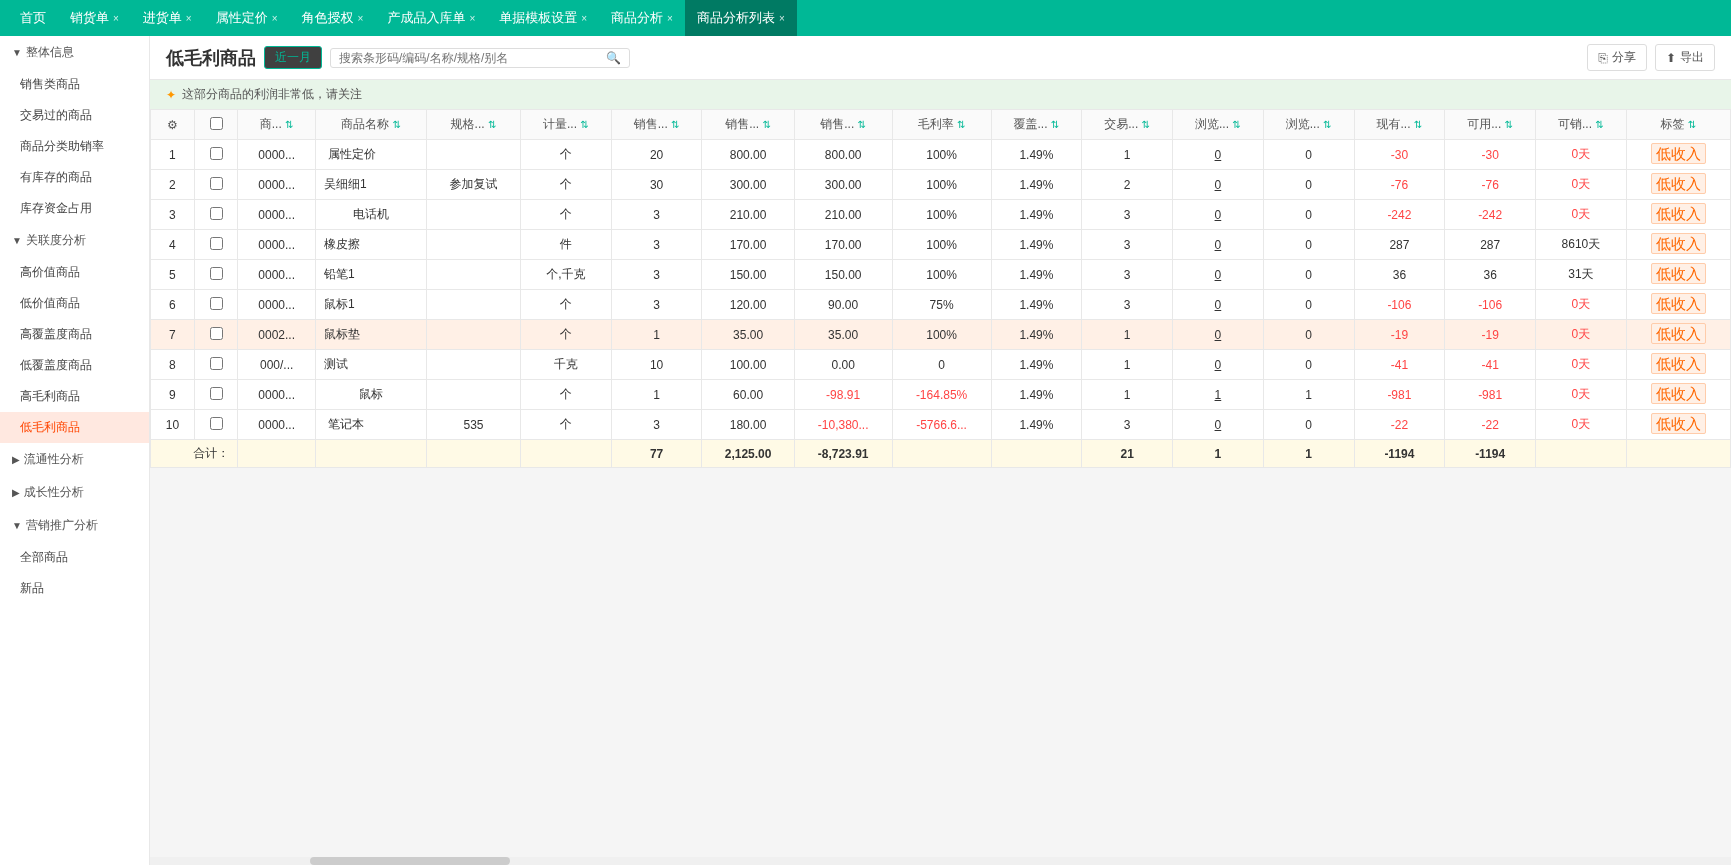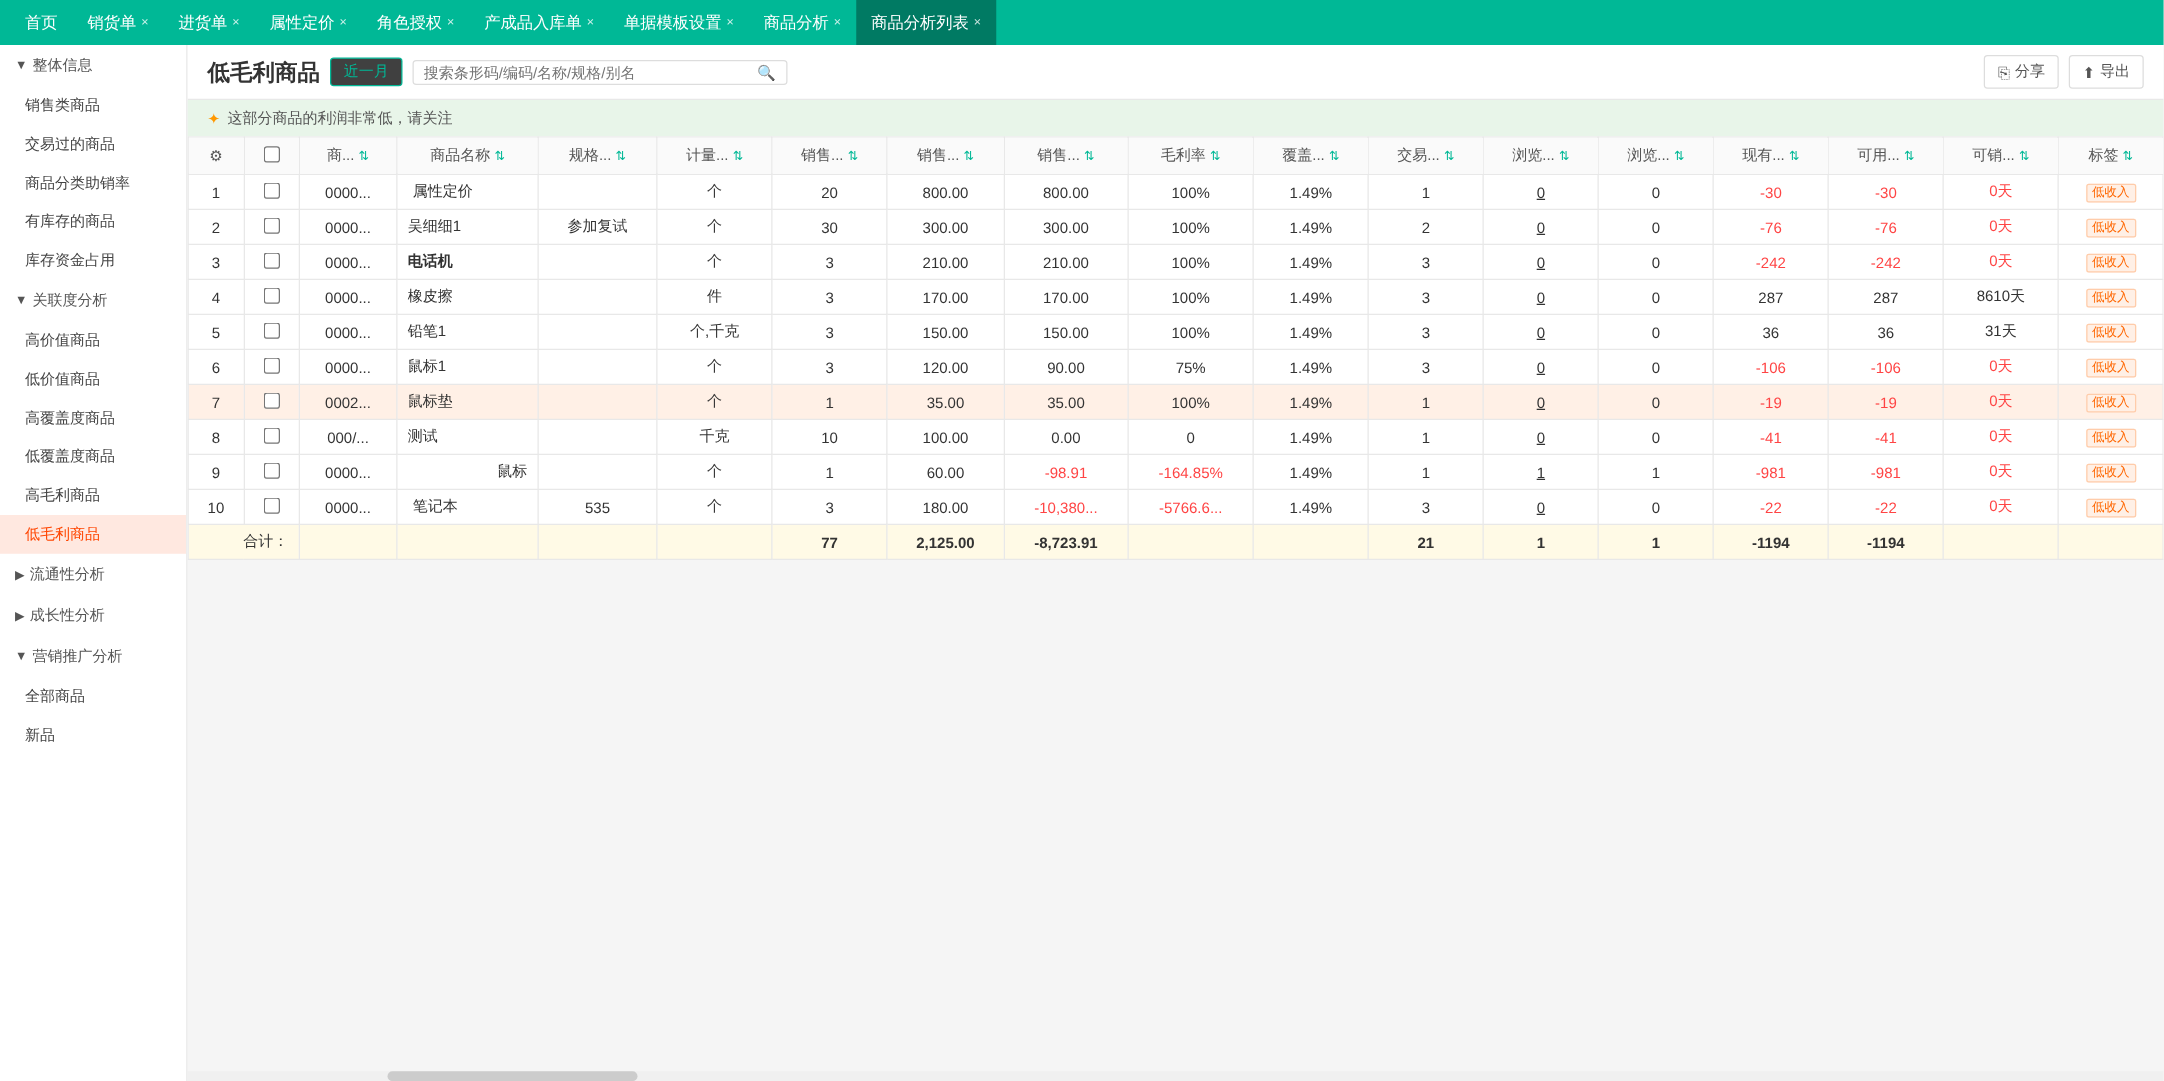--- a/index.html
+++ b/index.html
@@ -165,21 +165,21 @@
     }
     .data-table th .sort-icon { color: #00b896; font-size: 10px; }
     .data-table td {
       border: 1px solid #e8e8e8;
       padding: 5px 8px;
       white-space: nowrap;
       text-align: center;
       color: #333;
     }
     .data-table tr.highlighted td { background: #fff0e6; }
-    .tag-orange { background: #fff0e6; color: #ff6600; border: 1px solid #ffccaa; padding: 1px 4px; border-radius: 2px; font-size: 10px; }
+    .tag-orange { background: #fff0e6; color: #ff6600; border: 1px solid #ffccaa; padding: 1px 4px; border-radius: 2px; font-size: 15px; }
     .underline-link { text-decoration: underline; cursor: pointer; color: #333; }
     .total-row td {
       background: #fffae6;
       font-weight: bold;
       border: 1px solid #e8e8e8;
     }
 
     
     .page-footer {
       background: #fff;
@@ -396,21 +396,21 @@
       <td>0</td>
       <td style="color:#ff4444;">-76</td>
       <td style="color:#ff4444;">-76</td>
       <td style="color:#ff4444;">0天</td>
       <td><span class="tag-orange">低收入</span></td>
     </tr>
             <tr>
       <td>3</td>
       <td><input type="checkbox" style=""></td>
       <td>0000...</td>
-      <td style="text-align:left;font-weight:bold;">电话机</td>
+      <td style="text-align:center;">电话机</td>
       <td></td>
       <td>个</td>
       <td>3</td>
       <td>210.00</td>
       <td style="">210.00</td>
       <td style="">100%</td>
       <td>1.49%</td>
       <td>3</td>
       <td><span class="underline-link">0</span></td>
       <td>0</td>
@@ -516,21 +516,21 @@
       <td>0</td>
       <td style="color:#ff4444;">-41</td>
       <td style="color:#ff4444;">-41</td>
       <td style="color:#ff4444;">0天</td>
       <td><span class="tag-orange">低收入</span></td>
     </tr>
             <tr>
       <td>9</td>
       <td><input type="checkbox" style=""></td>
       <td>0000...</td>
-      <td style="text-align:right;">鼠标</td>
+      <td style="text-align:center;">鼠标</td>
       <td></td>
       <td>个</td>
       <td>1</td>
       <td>60.00</td>
       <td style="color:#ff4444;">-98.91</td>
       <td style="color:#ff4444;">-164.85%</td>
       <td>1.49%</td>
       <td>1</td>
       <td><span class="underline-link">1</span></td>
       <td>1</td>

